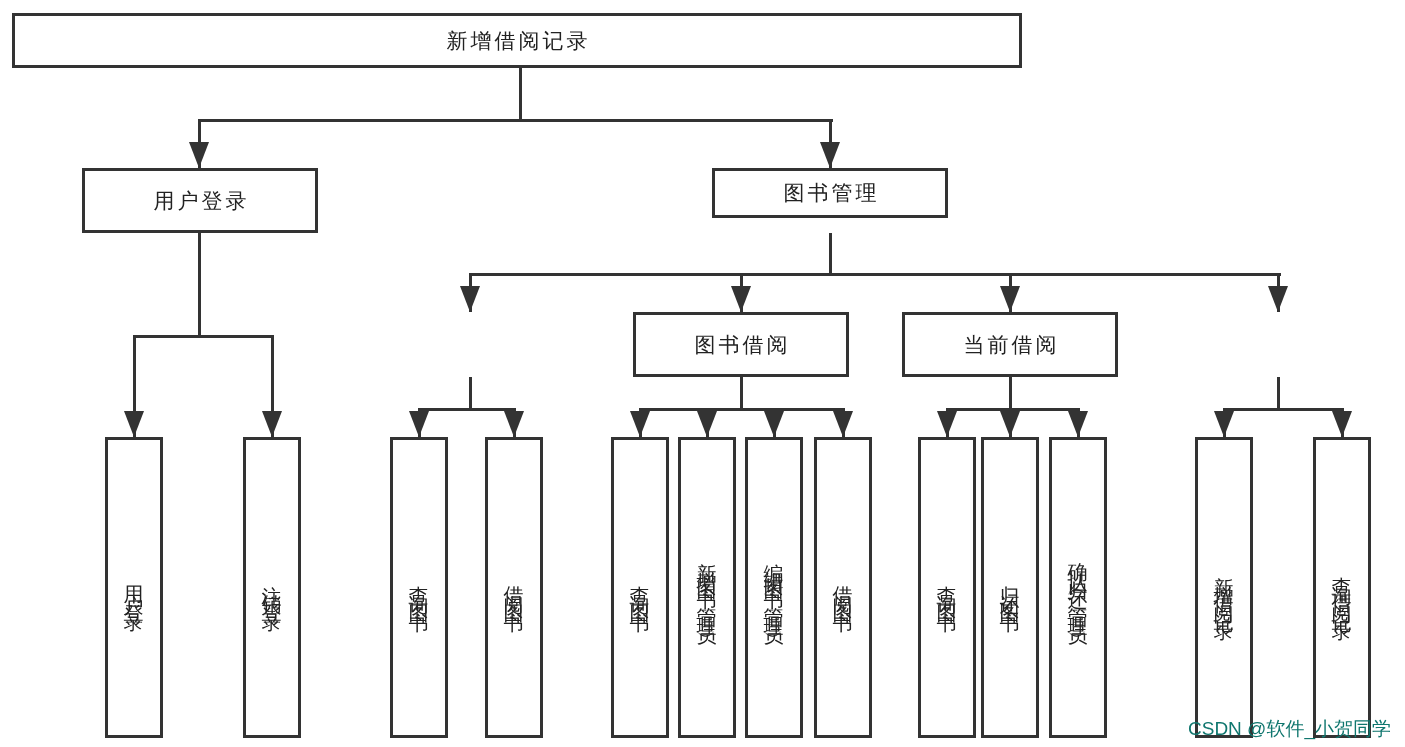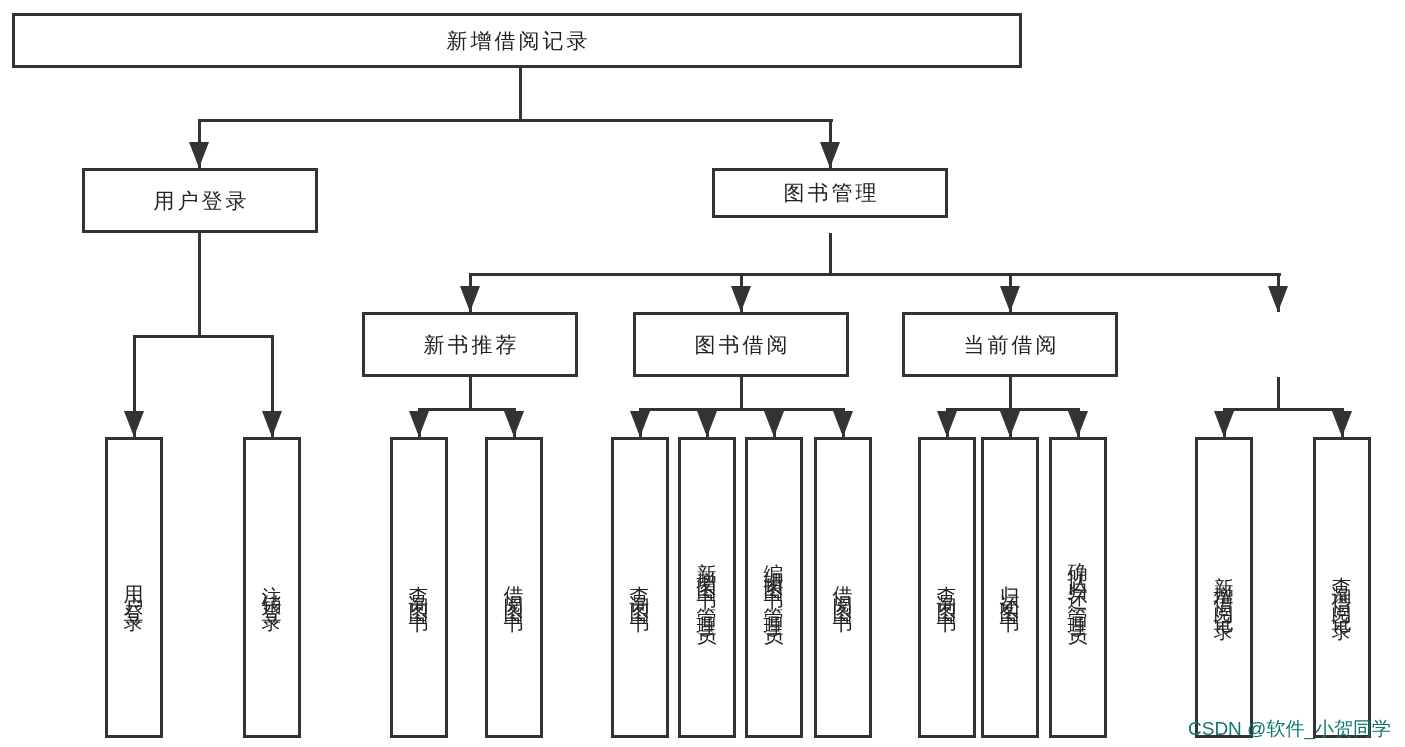--- a/index.html
+++ b/index.html
@@ -96,23 +96,20 @@
     <span class="h-label">新增借阅记录</span>
   </div>
 
   <div class="box" style="left:82px;top:168px;width:236px;height:65px">
     <span class="h-label">用户登录</span>
   </div>
   <div class="box" style="left:712px;top:168px;width:236px;height:50px">
     <span class="h-label">图书管理</span>
   </div>
 
-  <div class="box" style="left:362px;top:312px;width:216px;height:65px">
-    <span class="h-label">新书推荐</span>
-  </div>
   <div class="box" style="left:633px;top:312px;width:216px;height:65px">
     <span class="h-label">图书借阅</span>
   </div>
   <div class="box" style="left:902px;top:312px;width:216px;height:65px">
     <span class="h-label">当前借阅</span>
   </div>
 
   <div class="box" style="left:105px;top:437px;width:58px;height:301px">
     <span class="v-label">用户登录</span>
   </div>

